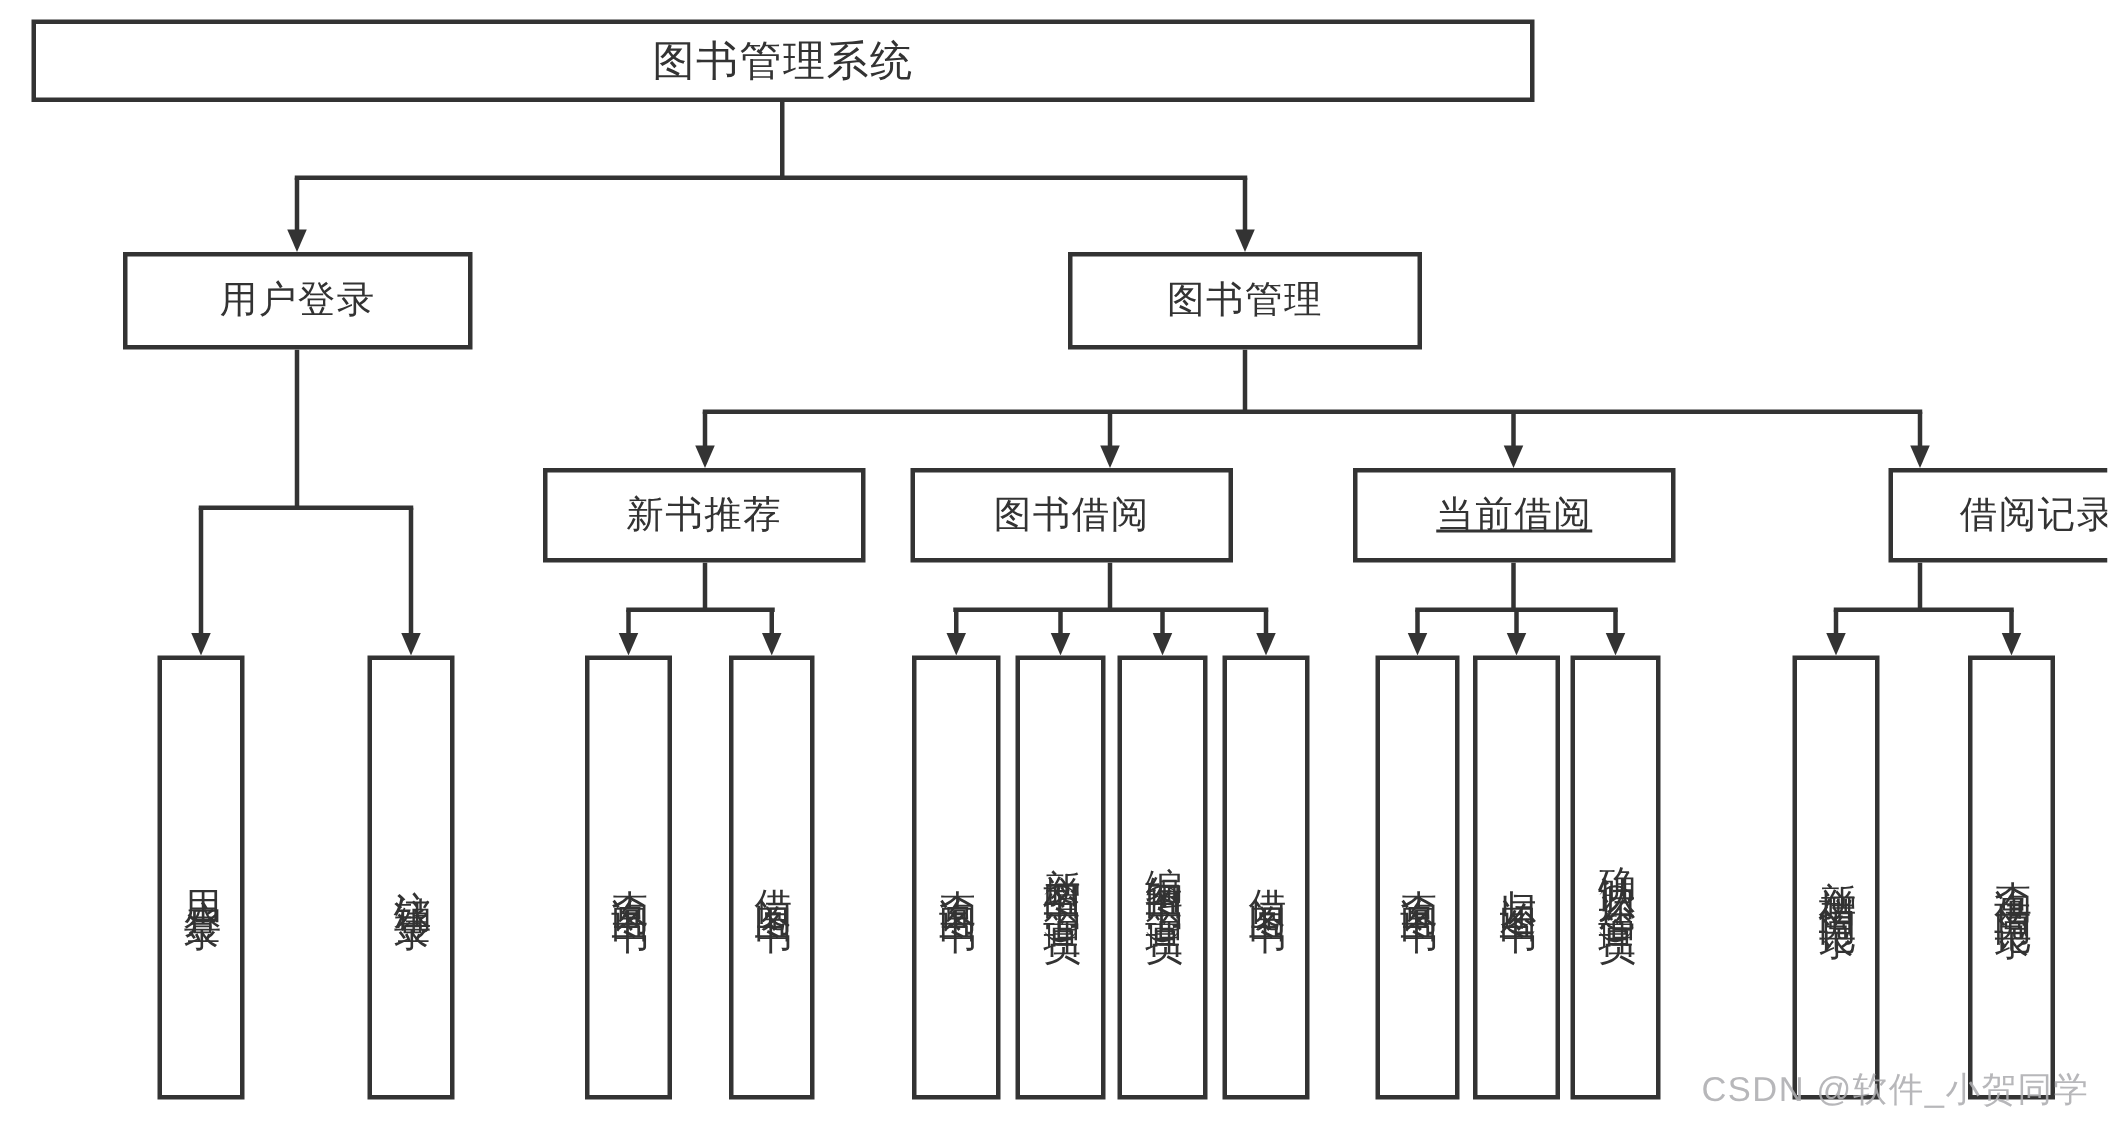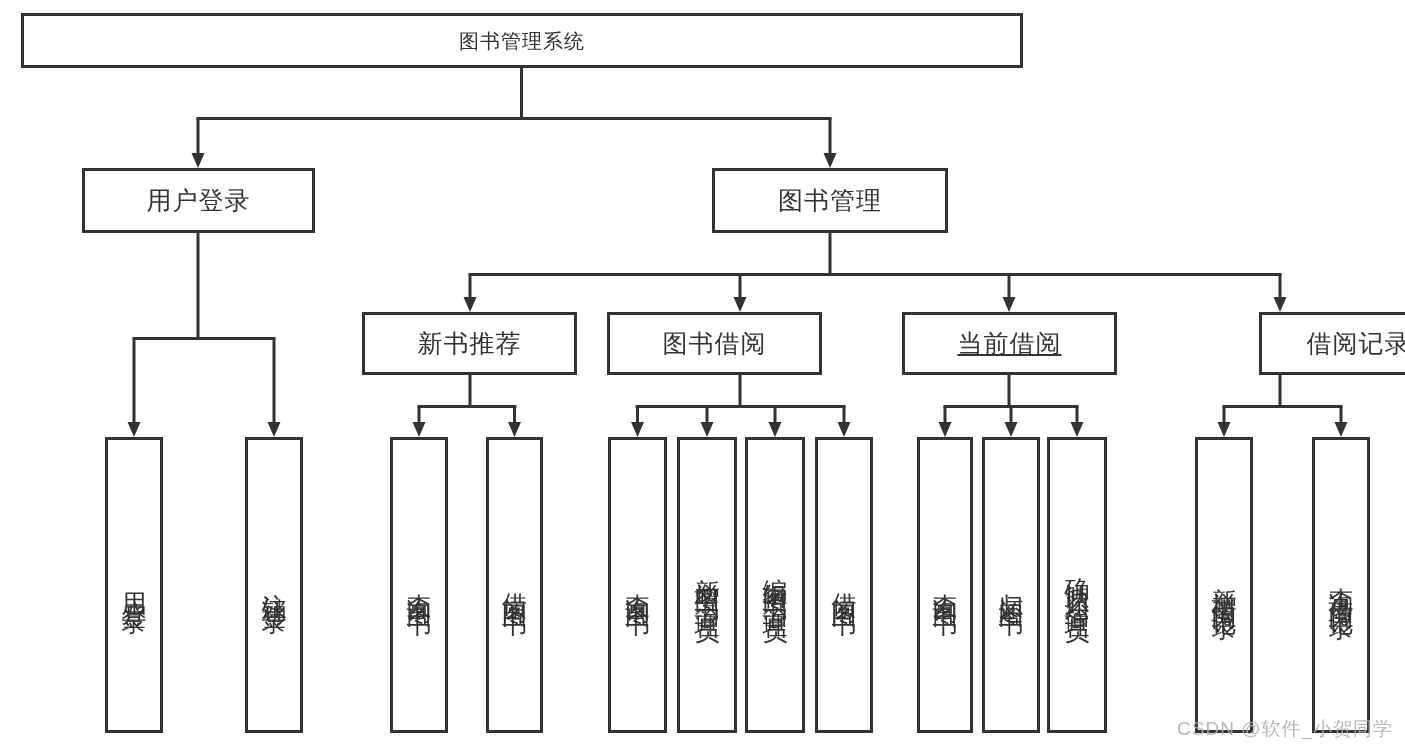--- a/index.html
+++ b/index.html
@@ -16,33 +16,33 @@
     box-sizing:border-box;
     border:3px solid #333333;
     background:#ffffff;
     color:#333333;
     display:flex;
     align-items:center;
     justify-content:center;
     text-align:center;
     line-height:1;
   }
-  .hbox-root{font-size:20px;letter-spacing:1px;}
+  .hbox-root{font-size:28px;letter-spacing:1px;}
   .hbox{font-size:25px;letter-spacing:1px;}
   .vbox{
     writing-mode:vertical-rl;
     font-size:25px;
     letter-spacing:6px;
     padding:4px 0;
   }
   .watermark{
     position:absolute;
     right:12px;
     bottom:5px;
-    font-size:19px;
+    font-size:23px;
     color:#aeaeb1;
     opacity:0.88;
     letter-spacing:1px;
     z-index:5;
     white-space:nowrap;
   }
 </style>
 </head>
 <body>
 

